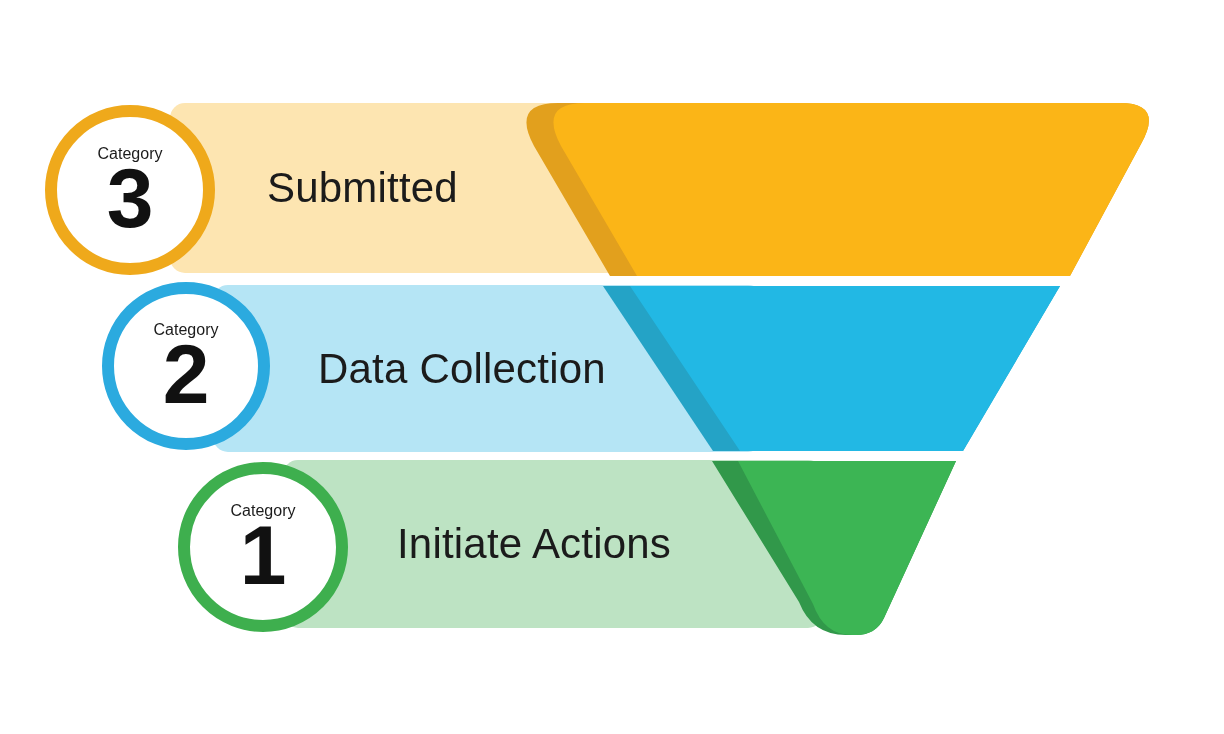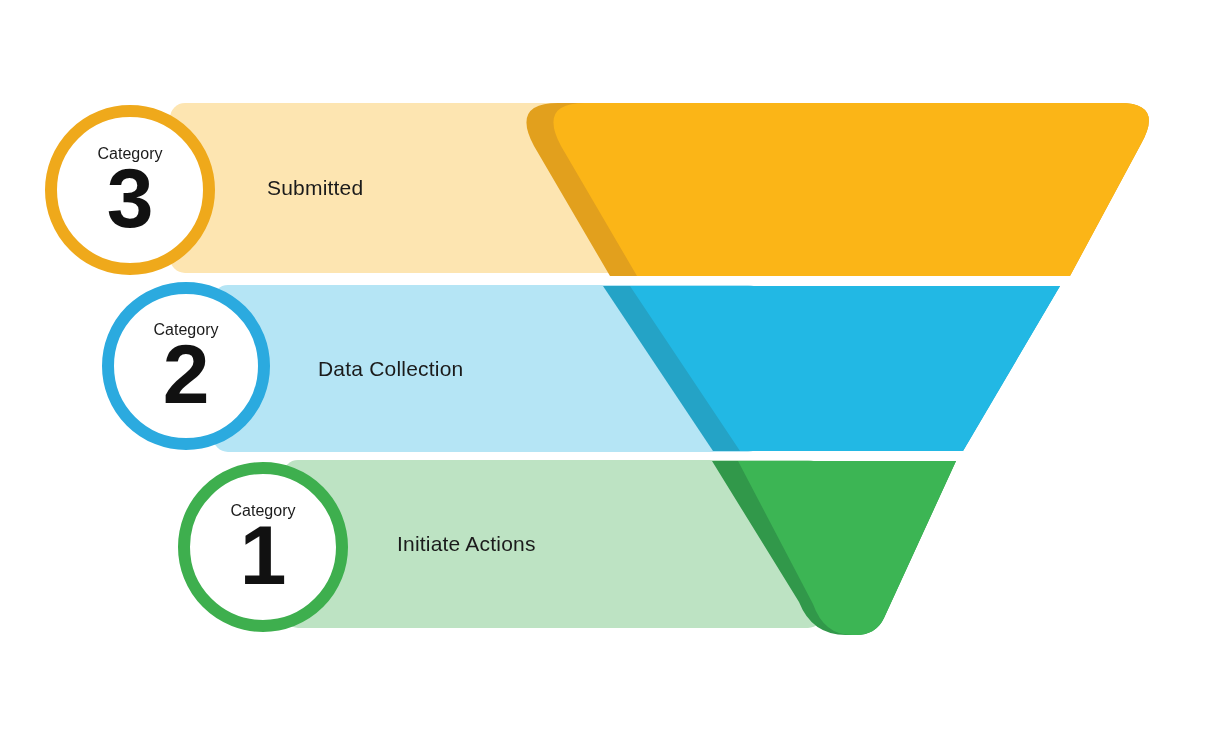--- a/index.html
+++ b/index.html
@@ -20,21 +20,21 @@
 
   
   .funnel-svg { position: absolute; left: 0; top: 0; z-index: 2; }
 
   
   .tier-label {
     position: absolute;
     z-index: 4;
     display: flex;
     align-items: center;
-    font-size: 21px;
+    font-size: 42px;
     letter-spacing: 0.2px;
     color: #1b1b1b;
     white-space: nowrap;
   }
   .tier-label.t3 { left: 267px; top: 103px; height: 170px; }
   .tier-label.t2 { left: 318px; top: 285px; height: 167px; }
   .tier-label.t1 { left: 397px; top: 460px; height: 168px; }
 
   
   .badge {

